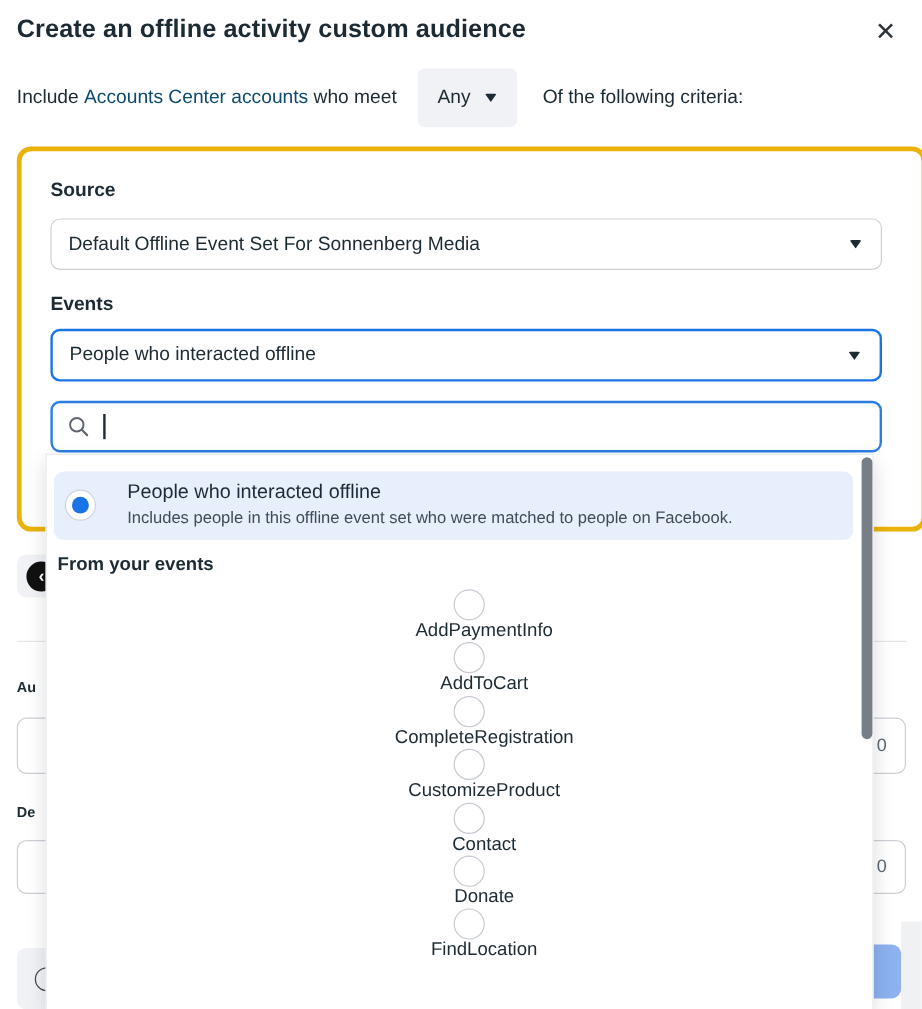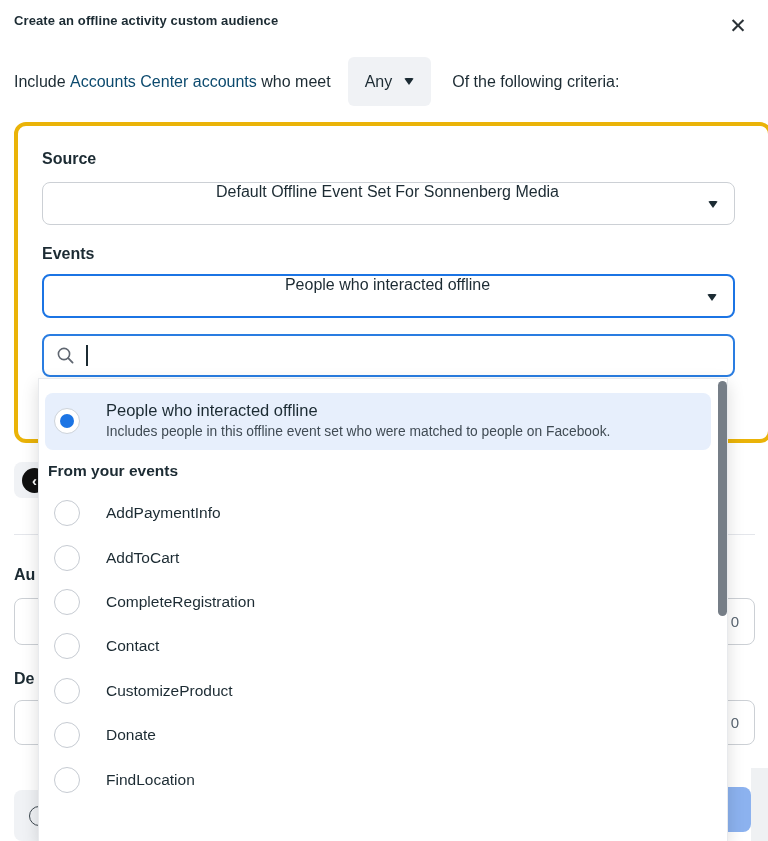--- a/index.html
+++ b/index.html
@@ -1,52 +1,52 @@
 <!DOCTYPE html>
 <html><head>
 <meta charset="utf-8">
 <style>
   * { margin:0; padding:0; box-sizing:border-box; }
   html,body { width:768px; height:841px; background:#fff; overflow:hidden;
     font-family:"Liberation Sans", sans-serif; color:#1c2b33; }
   .abs { position:absolute; }
 
   
-  .dlg-title { left:14px; top:13px; font-size:13px; font-weight:bold; letter-spacing:.1px; }
+  .dlg-title { left:14px; top:13px; font-size:21px; font-weight:bold; letter-spacing:.1px; }
   .close-btn { left:722px; top:10px; width:32px; height:32px; display:flex; align-items:center;
     justify-content:center; cursor:pointer; font-size:21px; color:#2c3338; background:none; border:none; }
 
   
   .include-row { left:14px; top:60px; height:43px; display:flex; align-items:center; font-size:16px; white-space:pre; }
   .link { color:#0c4a6e; cursor:pointer; }
   .any-chip { margin-left:17px; margin-right:21px; height:49px; background:#f0f2f5; border-radius:6px;
     display:flex; align-items:center; padding:0 17px; cursor:pointer; }
   .any-chip .lbl { font-size:16px; }
   .caret { width:0; height:0; border-left:5.5px solid transparent; border-right:5.5px solid transparent;
     border-top:7px solid #1c2b33; border-radius:2px; }
   .any-chip .caret { margin-left:12px; }
 
   
   .panel { left:14px; top:122px; width:758px; height:321px; border:4px solid #eab308; border-radius:12px; background:#fff; }
   .fld-label { position:absolute; left:24px; font-size:16px; font-weight:bold; }
   .select { position:absolute; left:24px; width:693px; height:43px; border:1px solid #ccd0d5; border-radius:8px;
-    background:#fff; display:flex; align-items:center; padding:0 16px 0 14px; font-size:16px; cursor:pointer;flex-direction:column; }
+    background:#fff; display:flex; align-items:center; padding:0 16px 0 14px; font-size:16px; cursor:pointer; }
   .select.focused { border:2px solid #1b74e4; height:44px; }
   .select .caret { margin-left:auto; }
   .searchbox { position:absolute; left:24px; top:208px; width:693px; height:43px; border:2px solid #2a7de1;
     border-radius:8px; background:#fff; display:flex; align-items:center; padding:0 12px; }
   .cursor-bar { width:1.5px; height:21px; background:#1c2b33; margin-left:11px; }
 
   
   .bg-chip { left:14px; top:462px; width:120px; height:36px; background:#f0f2f5; border-radius:8px;
     display:flex; align-items:center; padding-left:8px; }
   .black-circle { width:25px; height:25px; background:#111; border-radius:50%; color:#fff;
     display:flex; align-items:center; justify-content:center; font-size:15px; font-weight:bold; }
   .divider { left:14px; top:534px; width:741px; height:1px; background:#e4e6eb; }
-  .bg-label { left:14px; font-size:16px; font-weight:bold; }
+  .bg-label { left:14px; font-size:12px; font-weight:bold; }
   .bg-input { left:14px; width:741px; height:47px; border:1px solid #ccd0d5; border-radius:8px; background:#fff;
     display:flex; align-items:center; justify-content:flex-end; padding-right:15px; font-size:15px; color:#5a6672; }
   .footer-chip { left:14px; top:790px; width:110px; height:51px; background:#f0f2f5; border-radius:8px;
     display:flex; align-items:center; padding-left:15px; }
   .help-circle { width:20px; height:20px; border:1.6px solid #3d474f; border-radius:50%; }
   .primary-btn { left:640px; top:787px; width:111px; height:45px; background:#8cb2ef; border:none; border-radius:8px; cursor:pointer; }
   .footer-strip { left:751px; top:768px; width:17px; height:73px; background:#eff1f3; }
 
   
   .dropdown { left:38px; top:378px; width:690px; height:463px; background:#fff;
@@ -54,21 +54,21 @@
   .sel-row { position:absolute; left:6px; top:14px; width:666px; height:57px; background:#e7effc; border-radius:8px; cursor:pointer; }
   .radio { width:26px; height:26px; border-radius:50%; background:#fff; border:1.5px solid #c6cbd2;
     display:flex; align-items:center; justify-content:center; flex:none; }
   .radio.checked { border-color:#cdd3da; }
   .radio.checked .dot { width:14px; height:14px; border-radius:50%; background:#1b74e4; }
   .sel-row .radio { position:absolute; left:9px; top:15px; }
   .sel-title { position:absolute; left:61px; top:8px; font-size:16.5px; }
   .sel-desc { position:absolute; left:61px; top:31px; font-size:13.8px; color:#404b54; }
   .group-label { position:absolute; left:9px; top:83px; font-size:15.5px; font-weight:bold; }
   .opt-list { position:absolute; left:0; top:112px; right:0; }
-  .opt-row { height:44.4px; display:flex; align-items:center; padding-left:15px; cursor:pointer; }
+  .opt-row { height:44.4px; display:flex; align-items:center; padding-left:15px; cursor:pointer;flex-direction:column; }
   .opt-row .label { margin-left:26px; font-size:15.5px; }
   .scroll-thumb { position:absolute; left:679px; top:2px; width:9px; height:235px; background:#767e87; border-radius:5px; }
 
   .search-icon-svg { flex:none; }
 </style>
 </head>
 <body>
 
 <div class="abs dlg-title">Create an offline activity custom audience</div>
 <button class="abs close-btn">✕</button>
@@ -149,26 +149,26 @@
   </div>
 
 
   <div class="opt-row">
     <span class="radio"></span>
     <span class="label">CompleteRegistration</span>
   </div>
 
   <div class="opt-row">
     <span class="radio"></span>
-    <span class="label">Contact</span>
+    <span class="label">CustomizeProduct</span>
   </div>
 
   <div class="opt-row">
     <span class="radio"></span>
-    <span class="label">CustomizeProduct</span>
+    <span class="label">Contact</span>
   </div>
 
   <div class="opt-row">
     <span class="radio"></span>
     <span class="label">Donate</span>
   </div>
 
   <div class="opt-row">
     <span class="radio"></span>
     <span class="label">FindLocation</span>

